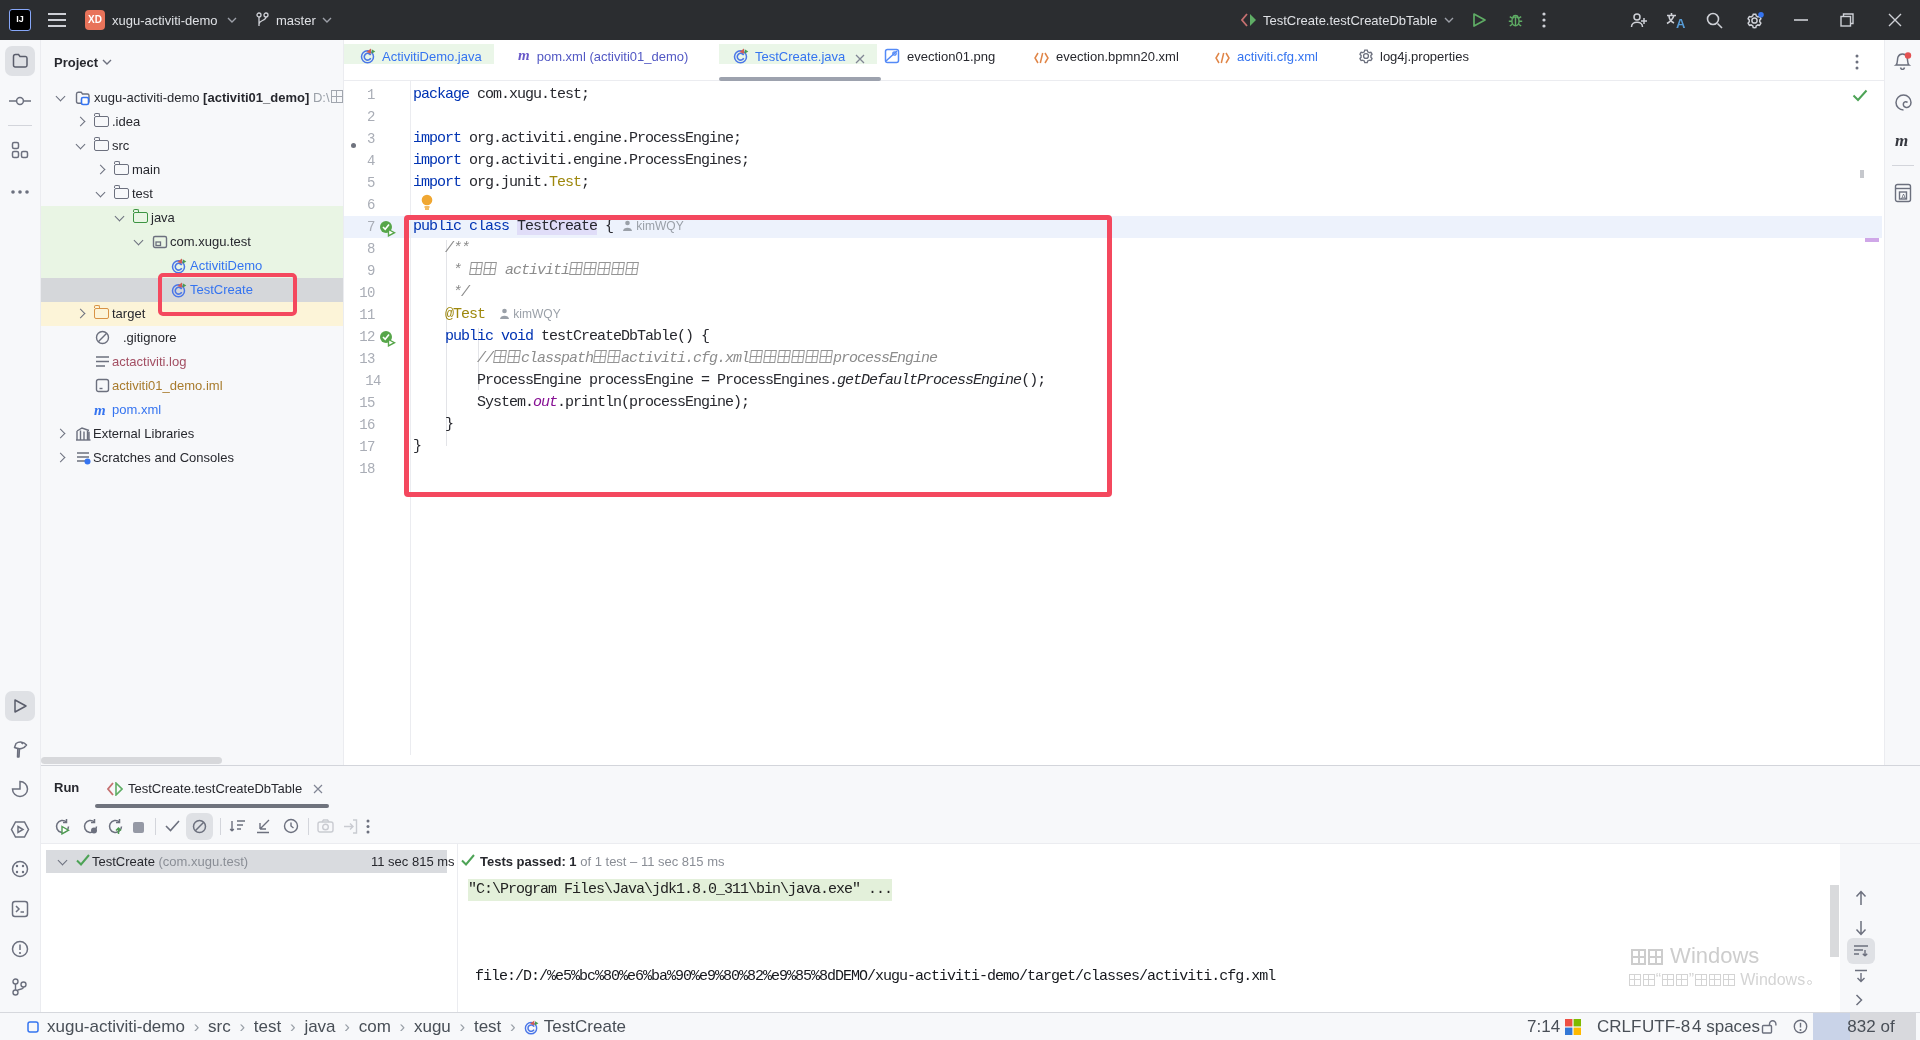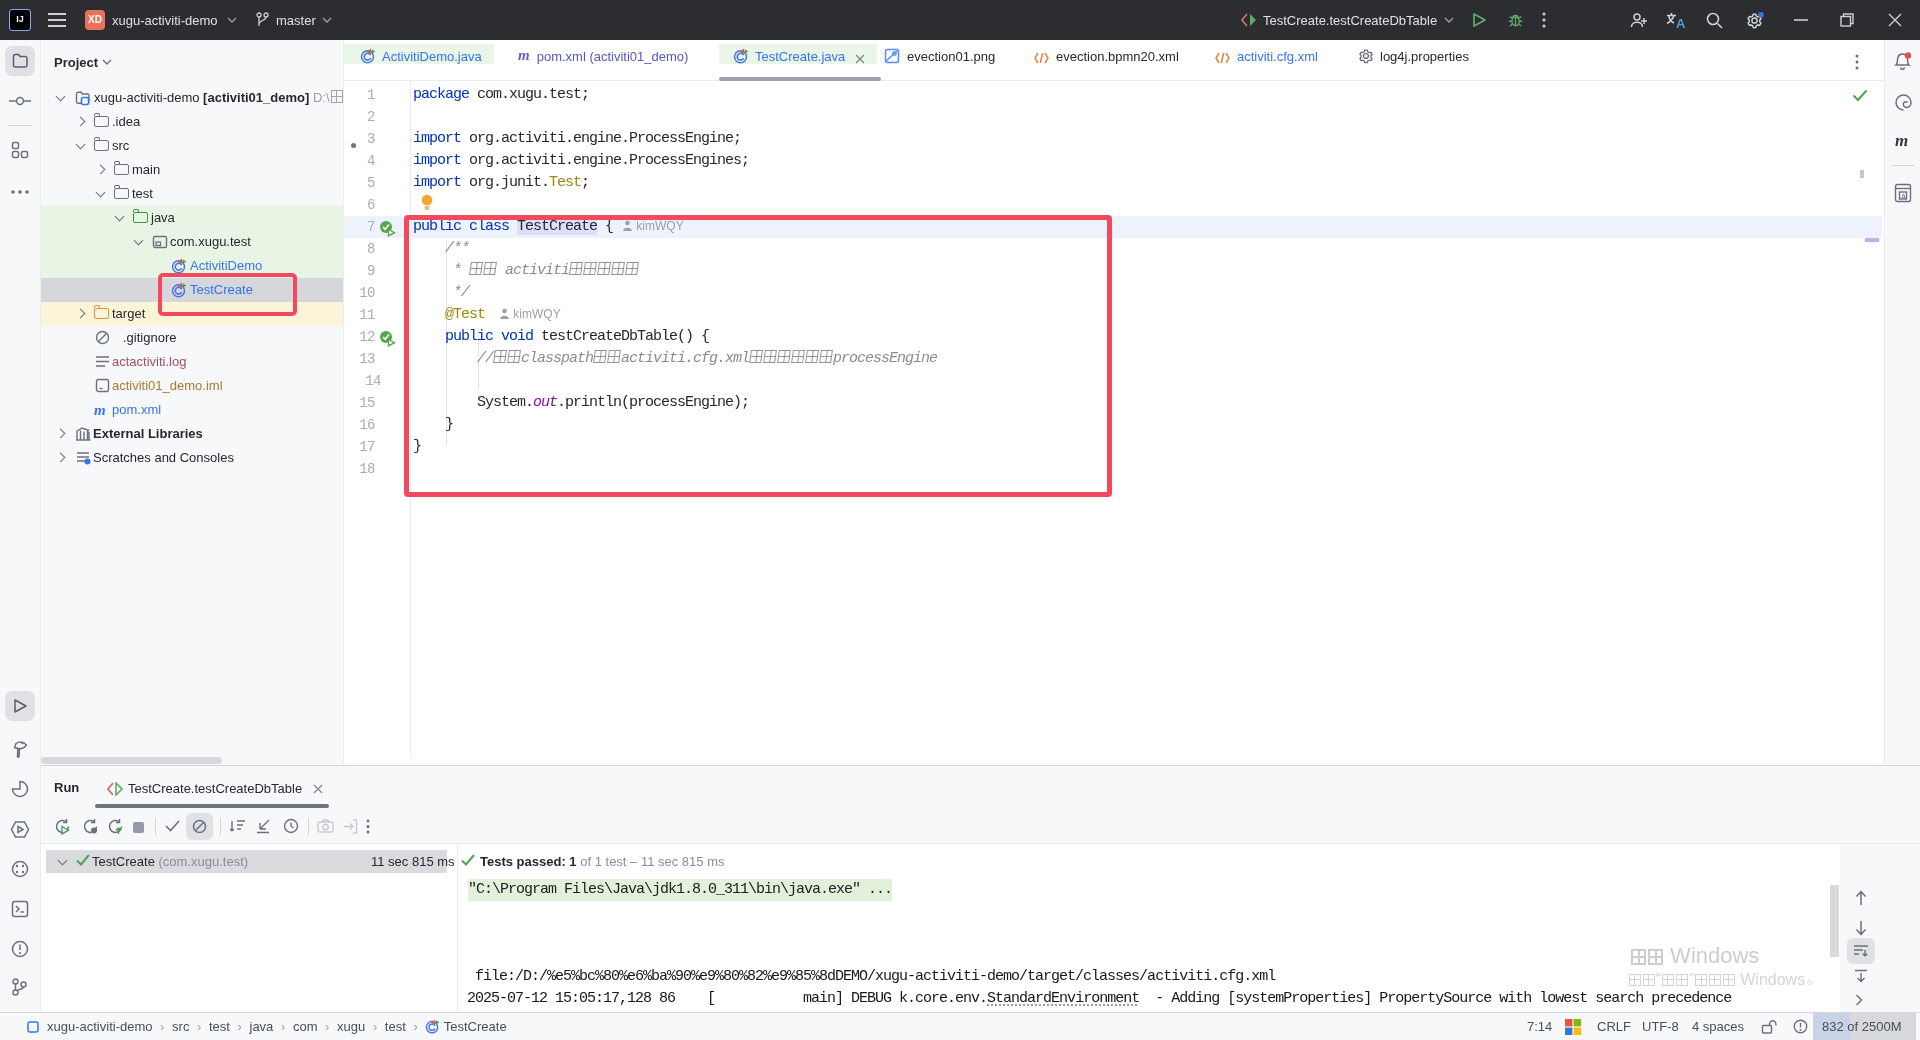--- a/index.html
+++ b/index.html
@@ -46,21 +46,21 @@
   .cjw:before { content:""; position:absolute; left:0; right:0; top:44%; border-top:2px solid currentColor; }
   .cjw:after { content:""; position:absolute; top:0; bottom:0; left:44%; border-left:2px solid currentColor; }
   .cjw2 { display:inline-block; position:relative; width:11.5px; height:12px; margin:0 1.2px; border:1.5px solid currentColor; vertical-align:-1px;}
   .cjw2:before { content:""; position:absolute; left:0; right:0; top:44%; border-top:1.5px solid currentColor; }
   .cjw2:after { content:""; position:absolute; top:0; bottom:0; left:44%; border-left:1.5px solid currentColor; }
   
   #rightbar { position:absolute; left:1884px; top:40px; width:36px; height:725px; background:#f7f8fa; border-left:1px solid #ebecf0; }
   
   #runpanel { position:absolute; left:41px; top:765px; width:1879px; height:247px; background:#f7f8fa; border-top:1px solid #d3d5db; }
   
-  #statusbar { position:absolute; left:0; top:1012px; width:1920px; height:28px; background:#f7f8fa; border-top:1px solid #d6d8dd; color:#494f57; font-size:13px;text-align:center; }
+  #statusbar { position:absolute; left:0; top:1012px; width:1920px; height:28px; background:#f7f8fa; border-top:1px solid #d6d8dd; color:#494f57; font-size:17px;text-align:center; }
   .sbitem { position:absolute; top:0; height:27px; line-height:27px; }
 </style></head>
 <body>
 <svg width="0" height="0" style="position:absolute">
     <defs>
 <symbol id="testico" viewBox="0 0 16 16">
   <circle cx="7.5" cy="8.7" r="6" fill="none" stroke="#4a76e8" stroke-width="1.5"></circle>
   <path d="M10.7 7.2a3.4 3.4 0 1 0 0 3" fill="none" stroke="#4a76e8" stroke-width="1.6"></path>
   <path d="M11 0.6L6.4 4l4.6 1.8z" fill="#cf5d57"></path>
   <path d="M11.7 1.2l3.6 2.3-3.6 2.3z" fill="#4d9a51"></path>
@@ -344,21 +344,21 @@
       <span class="lbl" style="position:absolute;left:71px;">pom.xml</span>
     </div>
   <div class="trow" style="top:382px;">
       <i class="chr" style="left:16px"></i>
       <svg class="tico" style="left:34px" width="16" height="16" viewBox="0 0 16 16">
         <g fill="none" stroke="#6c707e" stroke-width="1.4">
           <path d="M2 14V5M2 5l5-3 7 2.5M5.5 14V4.5M9 14V5.5M12.5 14V5M14 14V5.8"></path>
           <path d="M1 14h14.5"></path>
         </g>
       </svg>
-      <span class="lbl" style="position:absolute;left:52px;font-weight:bold;">External Libraries</span>
+      <span class="lbl" style="position:absolute;left:52px;">External Libraries</span>
     </div>
   <div class="trow" style="top:406px;">
       <i class="chr" style="left:16px"></i>
       <svg class="tico" style="left:34px" width="16" height="16" viewBox="0 0 16 16">
         <g stroke="#6c707e" stroke-width="1.4" fill="none">
           <path d="M2 3h12M2 7h12M2 11h8"></path>
         </g>
         <circle cx="12.5" cy="11.5" r="3" fill="#3574f0"></circle>
       </svg>
       <span class="lbl" style="position:absolute;left:52px;">Scratches and Consoles</span>
@@ -480,20 +480,21 @@
   <div class="codeline mono" style="top:88px;"><span class="k">import</span> org.activiti.engine.ProcessEngine;</div>
   <div class="codeline mono" style="top:110px;"><span class="k">import</span> org.activiti.engine.ProcessEngines;</div>
   <div class="codeline mono" style="top:132px;"><span class="k">import</span> org.junit.<span class="y">Test</span>;</div>
   <div class="codeline mono" style="top:176px;"><span class="k">public class </span><span style="background:#e0ddf8">TestCreate</span> {</div>
   <div class="codeline mono" style="top:198px;">    <span class="cm">/**</span></div>
   <div class="codeline mono" style="top:220px;">     <span class="cm">* <span class="cj cjs"></span><span class="cj cjs"></span> activiti<span class="cj cjs"></span><span class="cj cjs"></span><span class="cj cjs"></span><span class="cj cjs"></span><span class="cj cjs"></span></span></div>
   <div class="codeline mono" style="top:242px;">     <span class="cm">*/</span></div>
   <div class="codeline mono" style="top:264px;">    <span class="y">@Test</span></div>
   <div class="codeline mono" style="top:286px;">    <span class="k">public void </span>testCreateDbTable() {</div>
   <div class="codeline mono" style="top:308px;">        <span class="cm">//<span class="cj cjs"></span><span class="cj cjs"></span>classpath<span class="cj cjs"></span><span class="cj cjs"></span>activiti.cfg.xml<span class="cj cjs"></span><span class="cj cjs"></span><span class="cj cjs"></span><span class="cj cjs"></span><span class="cj cjs"></span><span class="cj cjs"></span>processEngine</span></div>
+  <div class="codeline mono" style="top:330px;">        ProcessEngine processEngine = ProcessEngines.<span class="it">getDefaultProcessEngine</span>();</div>
   <div class="codeline mono" style="top:352px;">        System.<span class="pp">out</span>.println(processEngine);</div>
   <div class="codeline mono" style="top:374px;">    }</div>
   <div class="codeline mono" style="top:396px;">}</div>
 
   <div class="abs author" style="left:278px;top:179px;"><svg style="display:inline;vertical-align:-2px" width="11" height="12" viewBox="0 0 11 12">
         <circle cx="5.5" cy="3" r="2.3" fill="#9aa0a8"></circle>
         <path d="M1 11c0-4.5 9-4.5 9 0z" fill="#9aa0a8"></path>
       </svg> kimWQY</div>
   <div class="abs author" style="left:155px;top:267px;"><svg style="display:inline;vertical-align:-2px" width="11" height="12" viewBox="0 0 11 12">
         <circle cx="5.5" cy="3" r="2.3" fill="#9aa0a8"></circle>
@@ -621,21 +622,20 @@
   <div class="abs" style="left:51px;top:88px;">TestCreate <span style="color:#8a8e96">(com.xugu.test)</span></div>
   <div class="abs" style="left:330px;top:88px;">11 sec 815 ms</div>
 
   <svg class="abs" style="left:420px;top:87px" width="14" height="14" viewBox="0 0 14 14">
       <path d="M1 7.5L5 11.5L13 2" fill="none" stroke="#4da356" stroke-width="2"></path>
     </svg>
   <div class="abs" style="left:439px;top:88px;"><b>Tests passed: 1</b> <span style="color:#8a8e96">of 1 test – 11 sec 815 ms</span></div>
 
   <div class="abs mono" style="left:427px;top:113px;height:22px;line-height:22px;background:#e3f0da;color:#222;">"C:\Program Files\Java\jdk1.8.0_311\bin\java.exe" ...</div>
   <div class="abs mono" style="left:426px;top:200px;height:22px;line-height:22px;color:#16181d;"> file:/D:/%e5%bc%80%e6%ba%90%e9%80%82%e9%85%8dDEMO/xugu-activiti-demo/target/classes/activiti.cfg.xml</div>
-  <div class="abs mono" style="left:426px;top:222px;height:22px;line-height:22px;color:#16181d;">2025-07-12 15:05:17,128 86    [           main] DEBUG k.core.env.<span class="uld">StandardEnvironment</span>  - Adding [systemProperties] PropertySource with lowest search precedence</div>
 
   <div class="abs" style="left:1789px;top:119px;width:9px;height:72px;background:#d9dadc;"></div>
 
   <div class="abs" style="left:1799px;top:78px;width:80px;height:169px;background:#f7f8fa;"></div>
   <svg class="abs" style="left:1813px;top:124px" width="14" height="16" viewBox="0 0 14 16">
       <path d="M7 15V2M2.5 6.5L7 1.5l4.5 5" fill="none" stroke="#6c707e" stroke-width="1.5"></path>
     </svg>
   <svg class="abs" style="left:1813px;top:154px" width="14" height="16" viewBox="0 0 14 16">
       <path d="M7 1v13M2.5 9.5L7 14.5l4.5-5" fill="none" stroke="#6c707e" stroke-width="1.5"></path>
     </svg>

